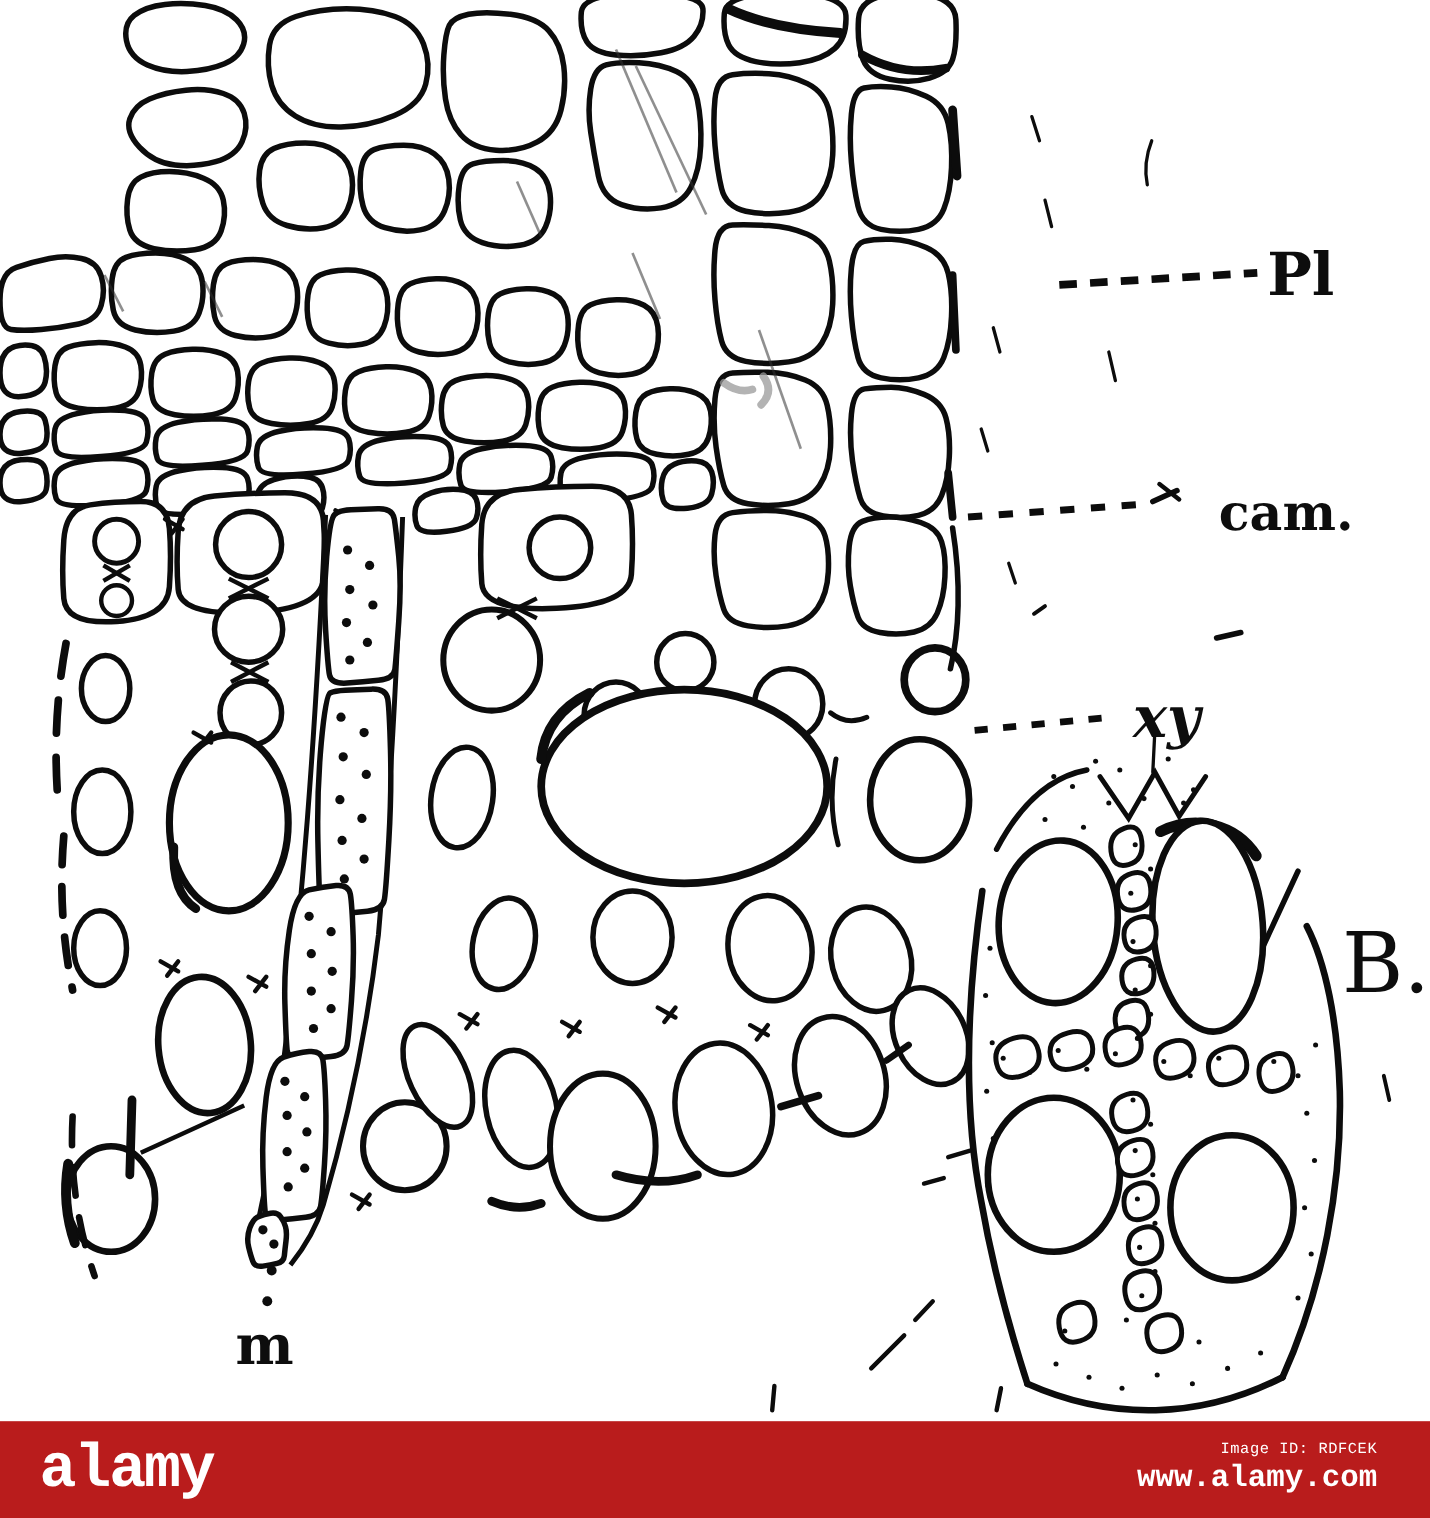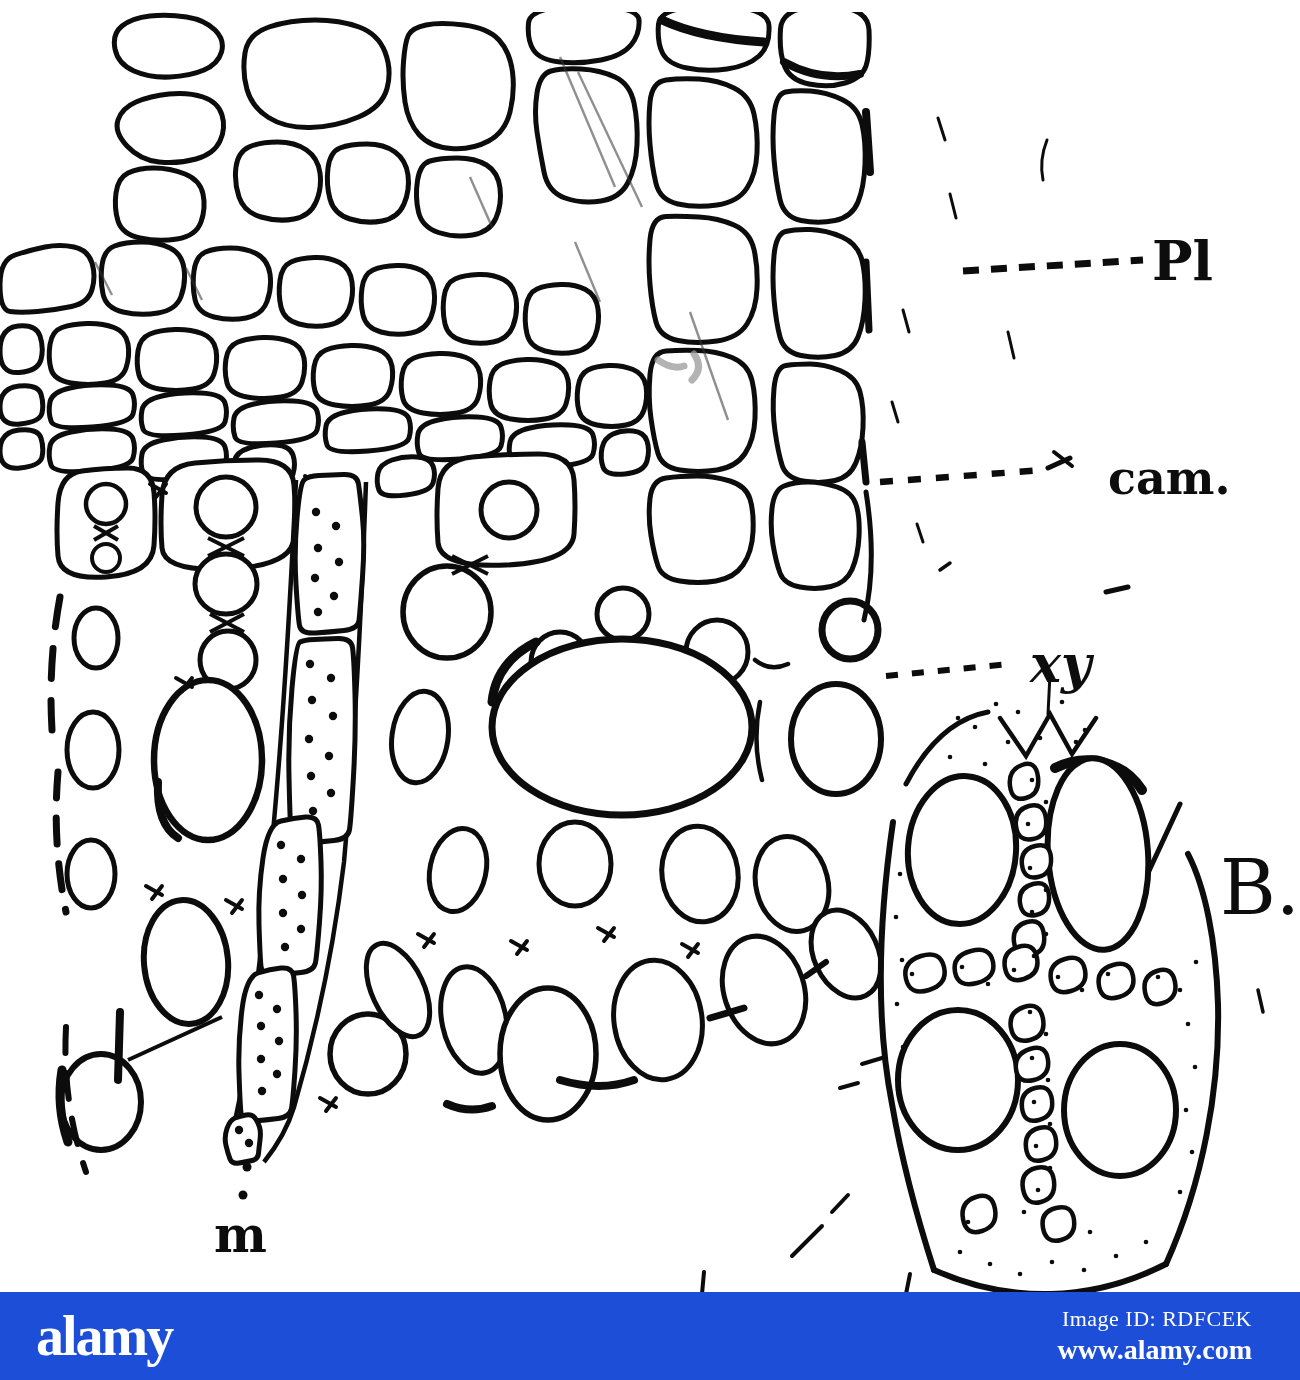--- a/index.html
+++ b/index.html
@@ -1,32 +1,32 @@
 <!DOCTYPE html>
 <html><head>
 <meta charset="utf-8">
 <style>
   html,body{margin:0;padding:0;background:#fff;}
   .stage{position:relative;width:1300px;height:1380px;background:#ffffff;overflow:hidden;
          font-family:"DejaVu Serif", serif;}
-  .art{position:absolute;left:0;top:12px;width:1300px;height:1292px;}
+  .art{position:absolute;left:0;top:0;width:1300px;height:1292px;}
   .art svg{display:block;width:100%;height:100%;}
   .lbl{fill:#0d0d0d;}
   .lbl-pl{font-size:54px;font-weight:bold;}
   .lbl-cam{font-size:46px;font-weight:bold;}
   .lbl-xy{font-size:52px;font-style:italic;font-weight:600;}
   .lbl-b{font-size:76px;}
   .lbl-m{font-size:50px;font-weight:bold;}
-  .footer{position:absolute;left:0;top:1292px;width:1300px;height:88px;background:#1d4ed8;
+  .footer{position:absolute;left:0;top:1292px;width:1300px;height:88px;background:#b91c1c;
           display:flex;align-items:center;justify-content:space-between;
           padding:0 48px 0 36px;box-sizing:border-box;color:#fff;
-          font-family:Liberation Serif, serif;}
+          font-family:Liberation Mono, monospace;}
   .logo{font-size:56px;font-weight:bold;letter-spacing:-2px;line-height:1;}
   .meta{text-align:right;line-height:1.25;}
-  .meta .id{font-size:22px;font-weight:400;letter-spacing:.5px;}
+  .meta .id{font-size:14px;font-weight:400;letter-spacing:.5px;}
   .meta .url{font-size:28px;font-weight:700;}
 </style>
 </head>
 <body>
 
 <div class="stage">
 
   <div class="art">
     <svg viewBox="0 0 1300 1292" xmlns="http://www.w3.org/2000/svg">
       <g id="layer-cells">

